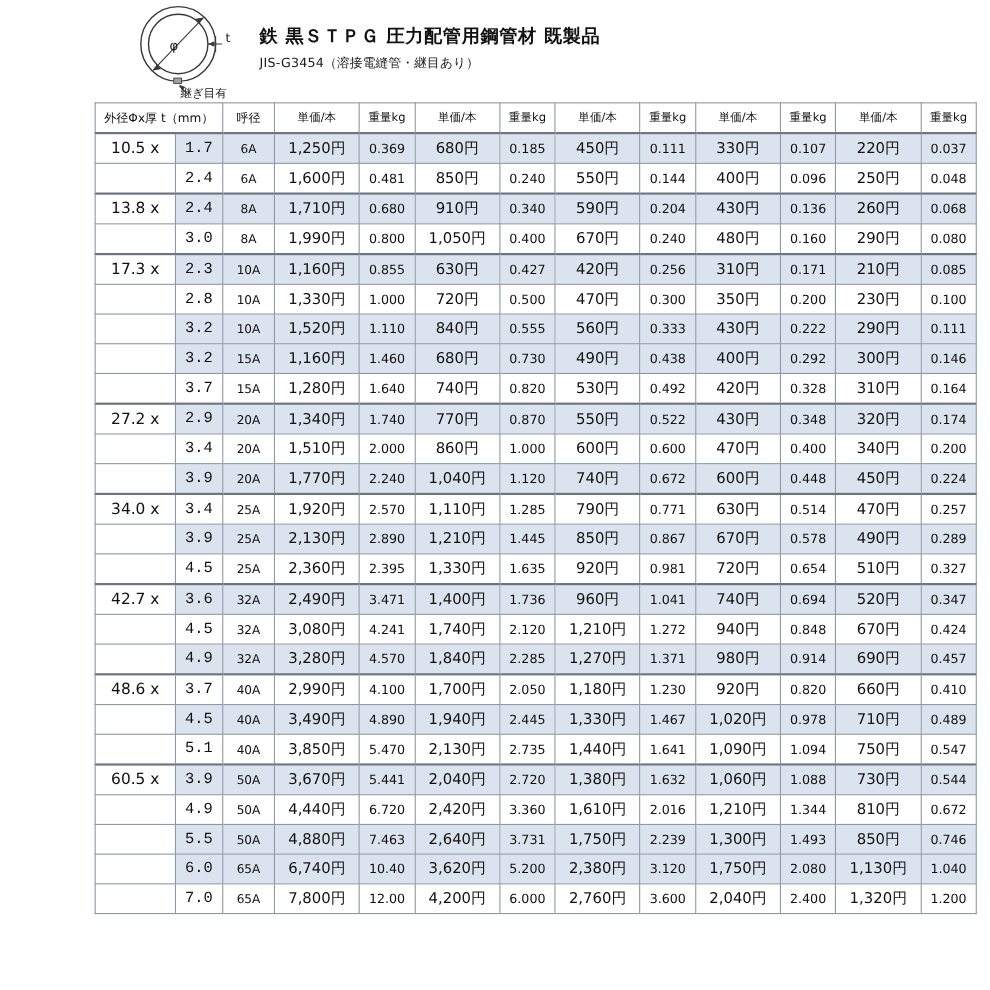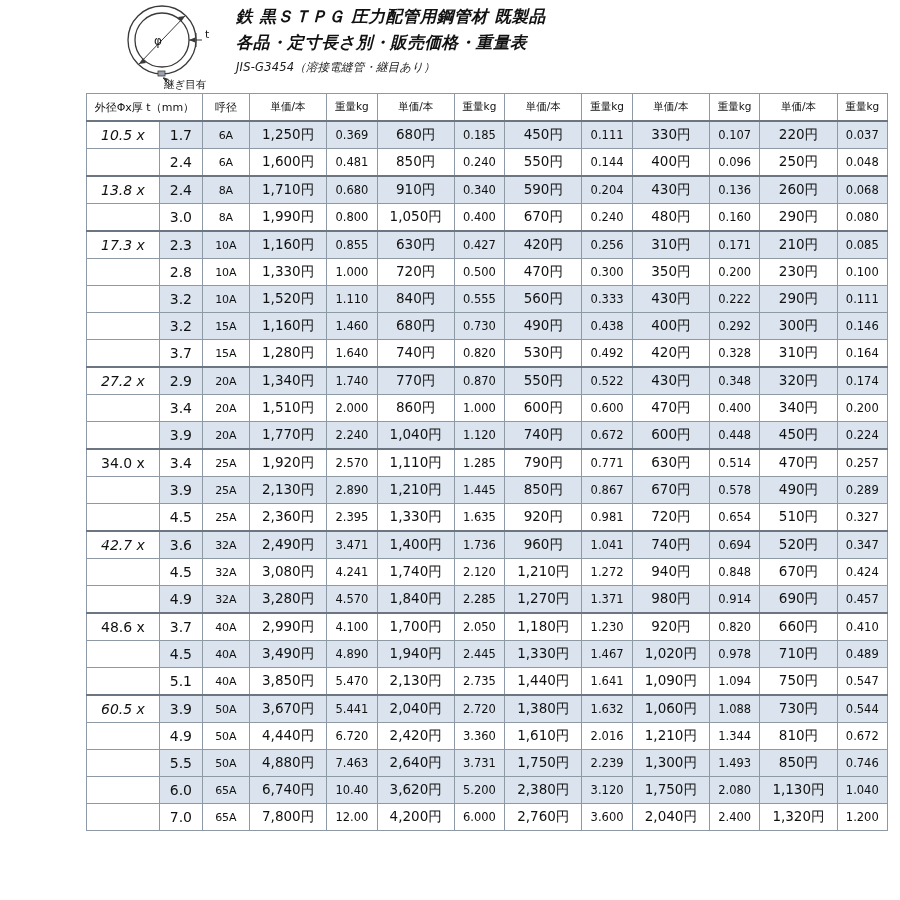--- a/index.html
+++ b/index.html
@@ -8,21 +8,21 @@
     background:#ffffff;
     font-family:"DejaVu Sans","Liberation Sans",sans-serif;
     color:#101010;
     overflow:hidden;
   }
   #sheet{position:relative;width:900px;height:900px;}
 
   
   .head{position:absolute;left:0;top:0;width:900px;height:92px;}
   .diagram{position:absolute;left:104px;top:0px;width:136px;height:90px;}
-  .titles{position:absolute;left:236px;top:4px;width:640px;font-style:italic;}
+  .titles{position:absolute;left:236px;top:20px;width:640px;}
   .t1,.t2{
     font-weight:700;font-size:16.5px;letter-spacing:.6px;
     line-height:26px;white-space:nowrap;color:#111;
   }
   .t3{
     font-size:11.5px;line-height:22px;white-space:nowrap;color:#1a1a1a;
     letter-spacing:.2px;
   }
 
   
@@ -60,28 +60,28 @@
 
   
   col.od{width:68px;}
   col.th{width:40px;}
   col.nom{width:44px;}
   col.price{width:72px;}
   col.wt{width:47px;}
 
   
   td.od{ text-align:right; padding-right:5px; font-size:14px; background:#fff !important;}
-  td.th{ font-size:14px;}
+  td.th{ font-size:14px;font-family:Liberation Mono, monospace;}
   td.nom{ font-size:11px;}
   td.price{ text-align:right; padding-right:4px; font-size:13.5px;}
   td.wt{ font-size:11.5px;}
 
   
   tr.sh td{background:#dbe4ee;}
-  tr.sh td.od{background:#ffffff !important;font-style:italic;}
+  tr.sh td.od{background:#ffffff !important;}
 
   
   td.gsep,th.gsep{border-left:2px solid #6f7b8a;}
   tr.gtop td{border-top:2px solid #6b7682;}
   .hrow th{border-color:#8e99a6;}
   thead tr:last-child th{border-bottom:2px solid #6b7682;}
 </style>
 </head>
 <body>
 
@@ -103,21 +103,20 @@
         <text x="101" y="38" font-family="DejaVu Sans, sans-serif" font-size="11" fill="#1a1a1a">t</text>
         <rect x="54" y="71" width="7" height="5" fill="#9aa3ad" stroke="#3a3a3a" stroke-width=".8"></rect>
         <line x1="59" y1="78" x2="66" y2="85" stroke="#3a3a3a" stroke-width="1"></line>
         <path d="M59,77 l5.5,2 l-3,3.3 z" fill="#3a3a3a"></path>
         <text x="60" y="88" font-family="DejaVu Sans, sans-serif" font-size="10.5" fill="#1a1a1a">継ぎ目有</text>
       </svg>
     </div>
 
     <div class="titles">
       <div class="t1">鉄 黒ＳＴＰＧ 圧力配管用鋼管材 既製品</div>
-      <div class="t2">各品・定寸長さ別・販売価格・重量表</div>
       <div class="t3">JIS-G3454（溶接電縫管・継目あり）</div>
     </div>
   </div>
 
   <div class="tblwrap">
     <table class="grid">
       <colgroup>
         <col class="od">
           <col class="th">
           <col class="nom">

